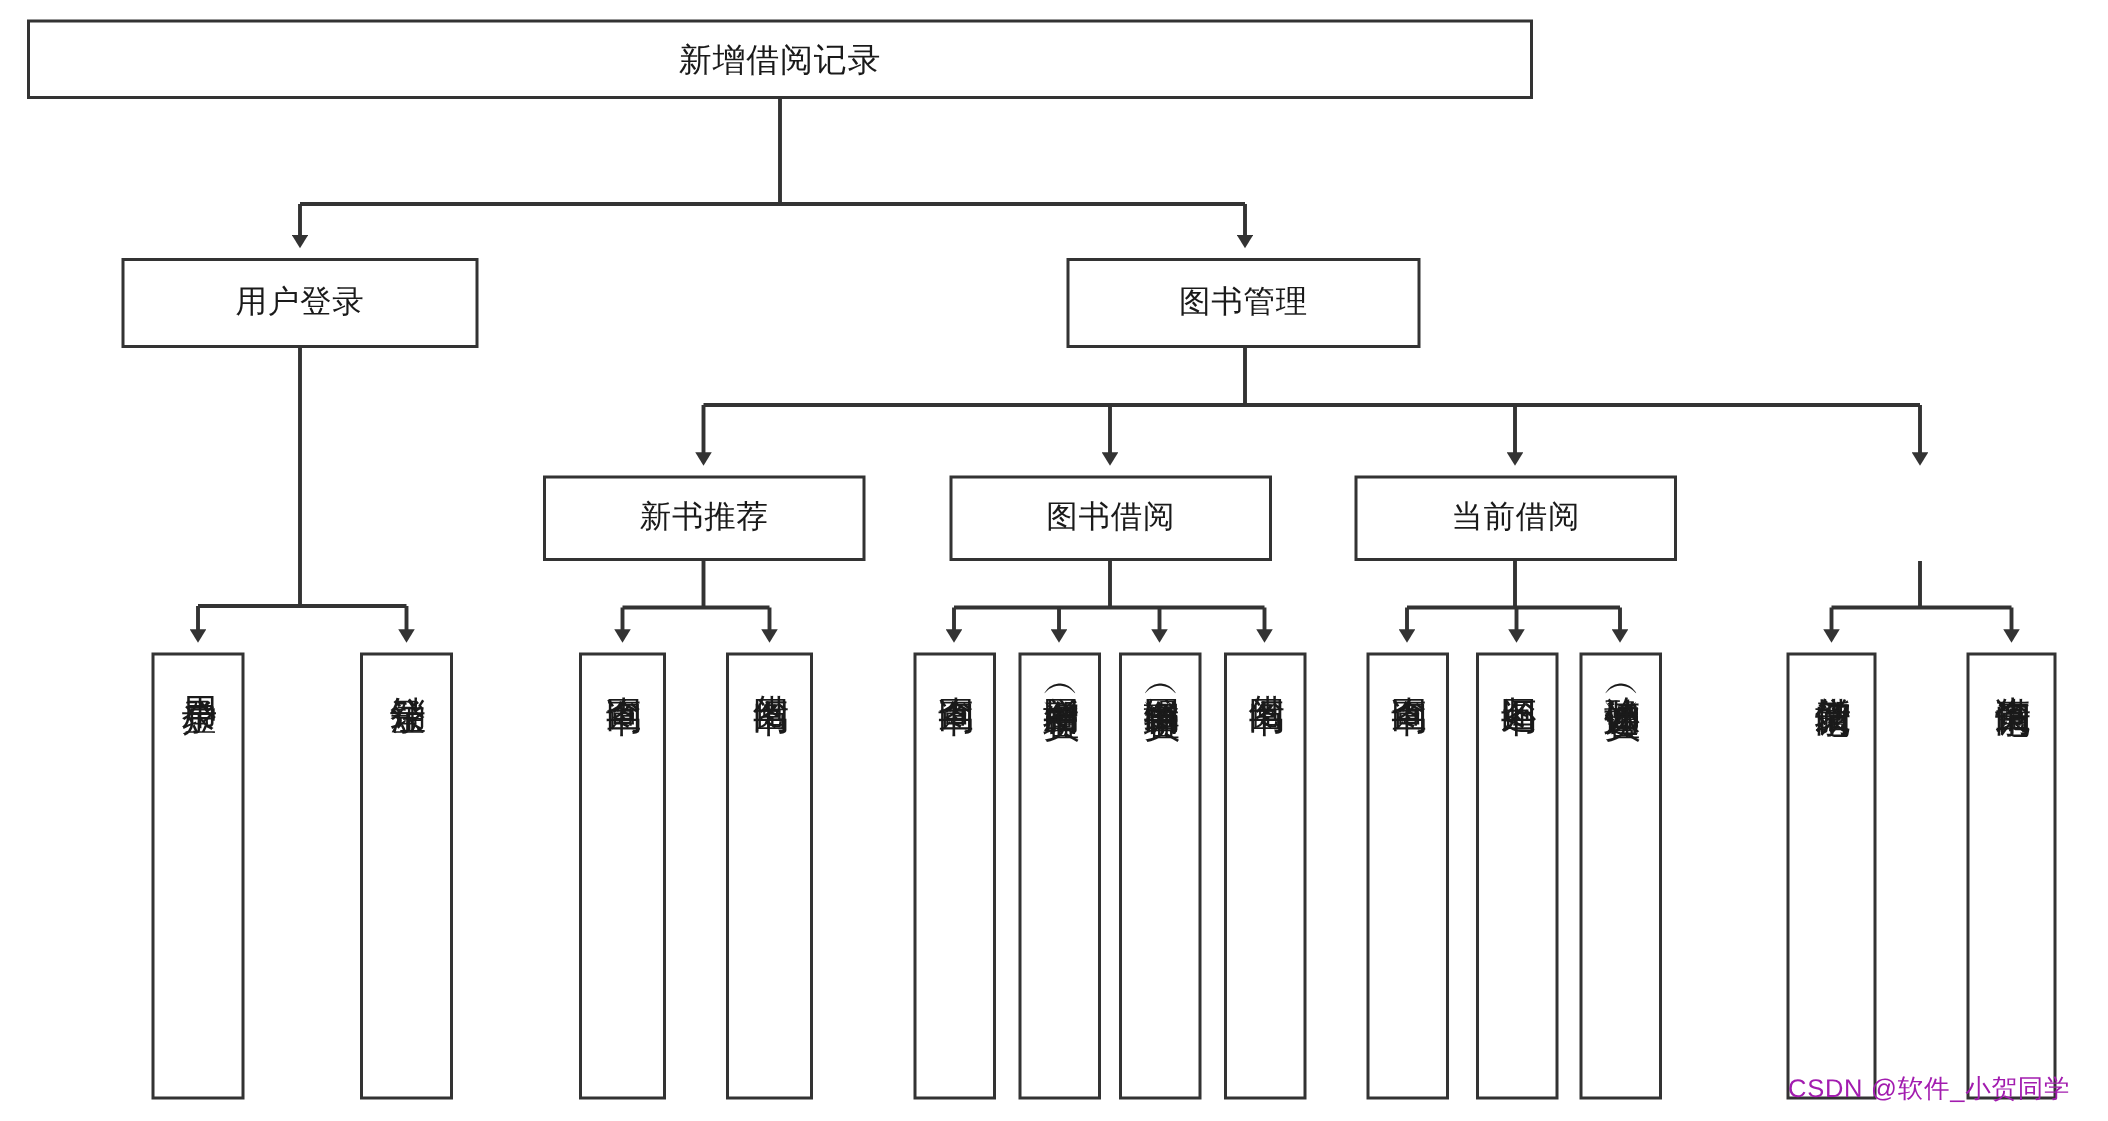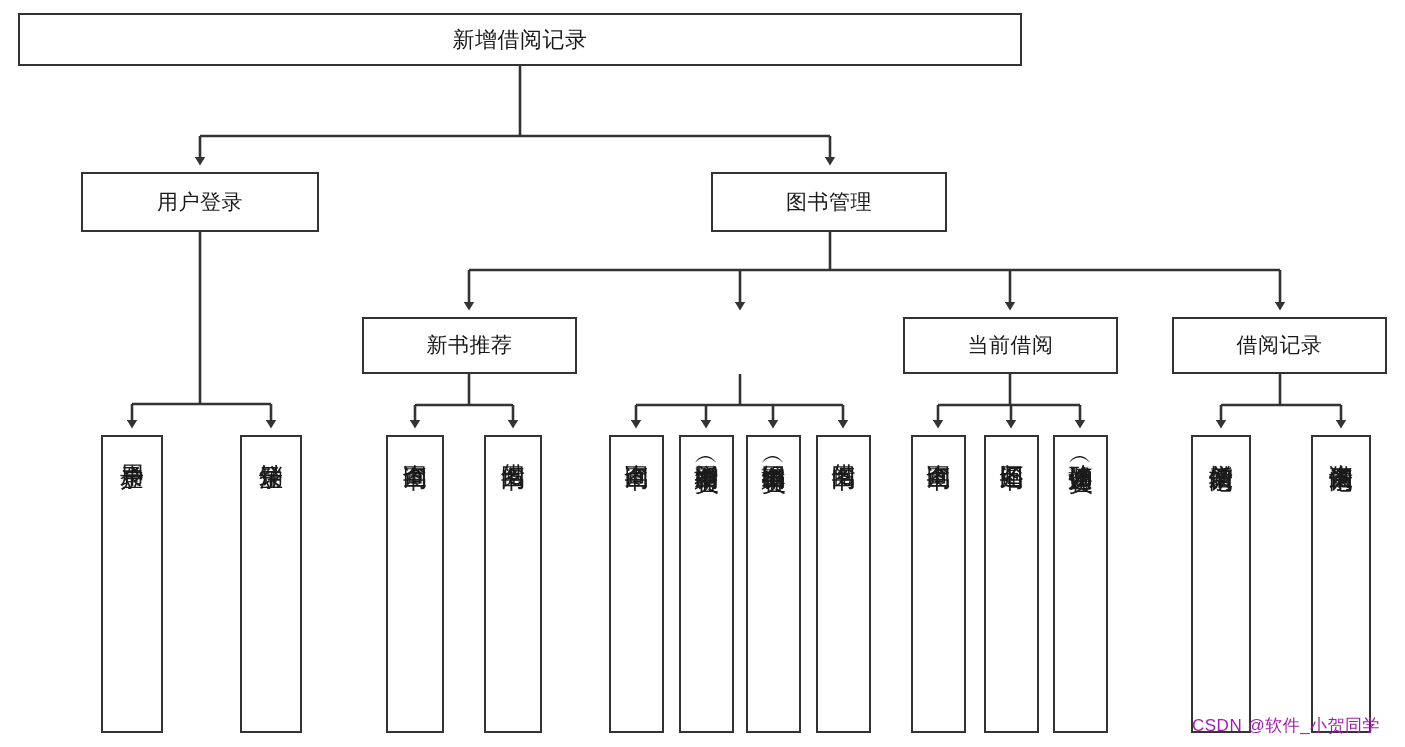--- a/index.html
+++ b/index.html
@@ -133,25 +133,25 @@
   <div class="node horizontal" style="left:81px; top:172px; width:238px; height:60px;">
     <span class="label">用户登录</span>
   </div>
   <div class="node horizontal" style="left:711px; top:172px; width:236px; height:60px;justify-content:center;">
     <span class="label">图书管理</span>
   </div>
 
   <div class="node horizontal" style="left:362px; top:317px; width:215px; height:57px;">
     <span class="label">新书推荐</span>
   </div>
+  <div class="node horizontal" style="left:633px; top:317px; width:215px; height:57px;">
+    <span class="label">图书借阅</span>
+  </div>
   <div class="node horizontal" style="left:903px; top:317px; width:215px; height:57px;align-items:center;">
     <span class="label">当前借阅</span>
-  </div>
-  <div class="node horizontal" style="left:1172px; top:317px; width:215px; height:57px;">
-    <span class="label">借阅记录</span>
   </div>
 
   <div class="node vertical" style="left:101px; top:435px; width:62px; height:298px;">
     <span class="label">用户登录</span>
   </div>
   <div class="node vertical" style="left:240px; top:435px; width:62px; height:298px;">
     <span class="label">注销登录</span>
   </div>
   <div class="node vertical" style="left:386px; top:435px; width:58px; height:298px;">
     <span class="label">查询图书</span>

